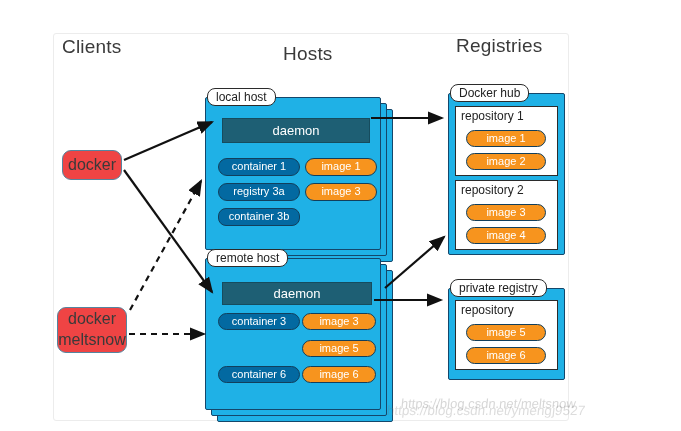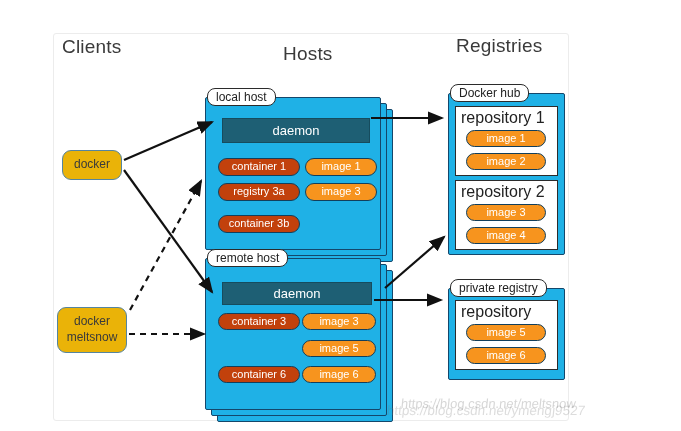--- a/index.html
+++ b/index.html
@@ -6,22 +6,22 @@
   *{box-sizing:border-box;}
   .stage{position:relative;width:588px;height:431px;background:#fff;overflow:hidden;
          font-family:"Liberation Sans","DejaVu Sans",sans-serif;color:#333;}
   .canvas-border{position:absolute;left:53px;top:33px;width:516px;height:388px;
          border:1px solid #ececec;border-radius:3px;}
   .heading{position:absolute;font-size:19px;color:#3a3a3a;letter-spacing:.2px;}
   .h-clients{left:62px;top:36px;}
   .h-hosts{left:283px;top:43px;}
   .h-registries{left:456px;top:35px;}
 
-  .client-box{position:absolute;background:#eab308;border:1.6px solid #55859f;border-radius:9px;
-         color:#3a3a3a;font-size:12px;display:flex;align-items:center;justify-content:center;
+  .client-box{position:absolute;background:#ef4444;border:1.6px solid #55859f;border-radius:9px;
+         color:#3a3a3a;font-size:16px;display:flex;align-items:center;justify-content:center;
          text-align:center;line-height:1.3;}
   .cb-docker{left:62px;top:150px;width:60px;height:30px;}
   .cb-machine{left:57px;top:307px;width:70px;height:46px;}
 
   .host-group{position:absolute;}
   .hg-local{left:205px;top:85px;width:176px;height:153px;margin-top:12px;}
   .hg-remote{left:205px;top:258px;width:176px;height:152px;}
   .layer{position:absolute;width:100%;height:100%;background:#1fb1e6;border:1.6px solid #14476b;border-radius:2px;}
   .layer.l3{left:12px;top:12px;}
   .layer.l2{left:6px;top:6px;}
@@ -31,39 +31,39 @@
        font-size:12px;color:#222;padding:1px 8px;white-space:nowrap;z-index:5;}
   .host-tag{left:2px;top:-9px;}
 
   .daemon{position:absolute;background:#1e5f74;border:1px solid #164c5e;color:#fff;
        font-size:13px;text-align:center;z-index:3;}
   .dm-local{left:17px;top:21px;width:148px;height:25px;line-height:23px;}
   .dm-remote{left:17px;top:24px;width:150px;height:23px;line-height:21px;}
 
   .pill{position:absolute;border:1.6px solid #123f5c;border-radius:9px;color:#fff;
        font-size:11px;text-align:center;z-index:3;}
-  .pill.container{background:#c2410c;}
+  .pill.container{background:#0369a1;}
   .pill.image{background:#f7941e;}
 
   .reg-group{position:absolute;}
   .rg-hub{left:448px;top:93px;width:117px;height:162px;}
   .rg-private{left:448px;top:288px;width:117px;height:92px;}
   .reg-fill{position:absolute;left:0;top:0;width:100%;height:100%;background:#1fb1e6;
        border:1.6px solid #14476b;border-radius:2px;}
   .reg-tag{left:2px;top:-9px;}
   .repo{position:absolute;left:7px;width:103px;height:70px;background:#fff;
        border:1.4px solid #2b2b2b;z-index:2;}
-  .repo-title{position:absolute;left:5px;top:2px;font-size:16px;color:#222;}
+  .repo-title{position:absolute;left:5px;top:2px;font-size:12px;color:#222;}
   .repo .pill{left:10px;width:80px;height:17px;line-height:14px;}
   .repo .p1{top:23px;} .repo .p2{top:46px;}
   .r1{top:13px;} .r2{top:87px;} .r-priv{top:12px;}
 
   .host-group .pill{height:18px;line-height:15px;}
   .hg-local .c{left:13px;width:82px;}
-  .hg-local .c1{top:61px;} .hg-local .c2{top:86px;} .hg-local .c3{top:118px;}
+  .hg-local .c1{top:61px;} .hg-local .c2{top:86px;} .hg-local .c3{top:111px;border-radius:8px;}
   .hg-local .i{left:100px;width:72px;}
   .hg-local .i1{top:61px;} .hg-local .i2{top:86px;}
   .hg-remote .pill{height:17px;line-height:14px;}
   .hg-remote .c{left:13px;width:82px;}
   .hg-remote .c1{top:55px;} .hg-remote .c2{top:82px;} .hg-remote .c3{top:108px;}
   .hg-remote .i{left:97px;width:74px;}
   .hg-remote .i1{top:55px;} .hg-remote .i2{top:82px;} .hg-remote .i3{top:108px;}
 
   .arrows{position:absolute;left:0;top:0;width:681px;height:431px;z-index:4;pointer-events:none;}
 

